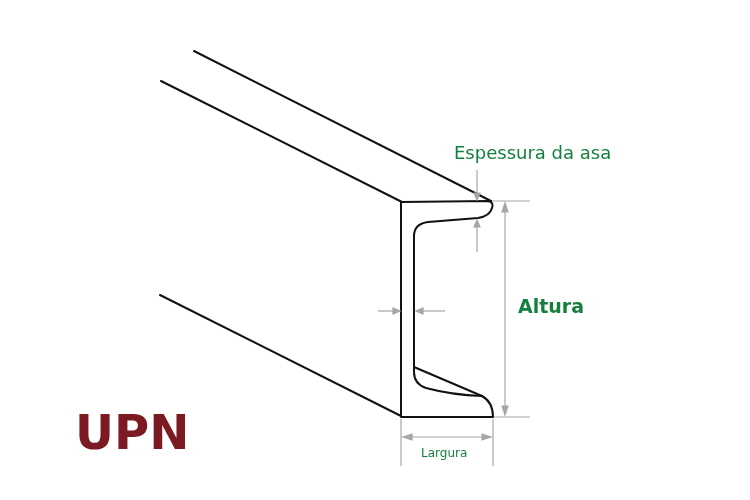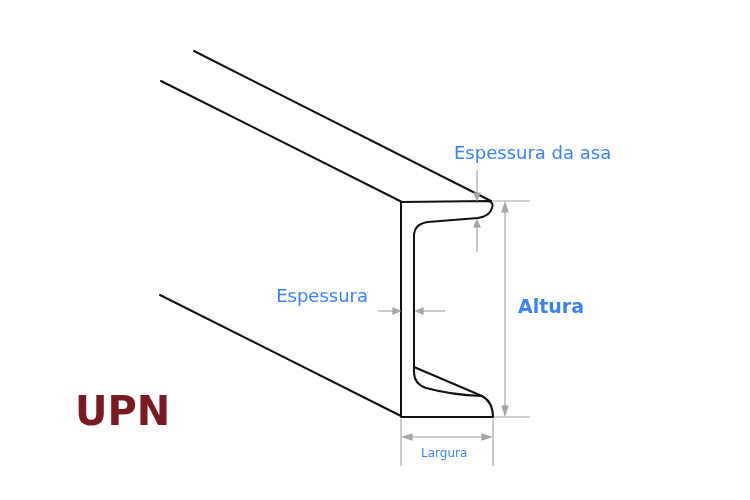--- a/index.html
+++ b/index.html
@@ -1,18 +1,18 @@
 <!DOCTYPE html>
 <html><head>
 <meta charset="utf-8">
 <style>
   html, body { margin: 0; padding: 0; background: #ffffff; }
   body { width: 750px; height: 500px; position: relative; overflow: hidden; font-family: "DejaVu Sans", sans-serif; }
   svg { position: absolute; left: 0; top: 0; }
-  .lbl { position: absolute; color: #3b82f6; white-space: nowrap; line-height: 1.15; }
+  .lbl { position: absolute; color: #15803d; white-space: nowrap; line-height: 1.15; }
   .title { position: absolute; color: #7b1a20; font-weight: bold; font-family: "DejaVu Sans", sans-serif; }
 </style>
 </head>
 <body>
 
 <svg width="750" height="500" viewBox="0 0 750 500" xmlns="http://www.w3.org/2000/svg">
 
   <g fill="none" stroke="#111111" stroke-width="2" stroke-linejoin="round" stroke-linecap="round">
     <line x1="194" y1="51" x2="491" y2="201"></line>
     <line x1="161" y1="81" x2="402" y2="202"></line>
@@ -45,20 +45,19 @@
     <line x1="493" y1="419" x2="493" y2="466"></line>
     <line x1="403" y1="437" x2="491" y2="437"></line>
     <polygon points="403,437 412,434 412,440"></polygon>
     <polygon points="491,437 482,434 482,440"></polygon>
   </g>
 </svg>
 
 <div class="lbl" style="left:454px; top:143px; font-size:18px;">Espessura da asa</div>
 
 <div class="lbl" style="left:270px; top:286px; font-size:18px; text-align:right; width:98px;">
-  <div>Espessura</div>
 </div>
 
 <div class="lbl" style="left:518px; top:296px; font-size:19px;font-weight:bold;">Altura</div>
 
 <div class="lbl" style="left:421px; top:447px; font-size:12px;">Largura</div>
 
-<div class="title" style="left:75px; top:388px; font-size:40px;">UPN</div>
+<div class="title" style="left:75px; top:404px; font-size:48px;">UPN</div>
 
 </body></html>

